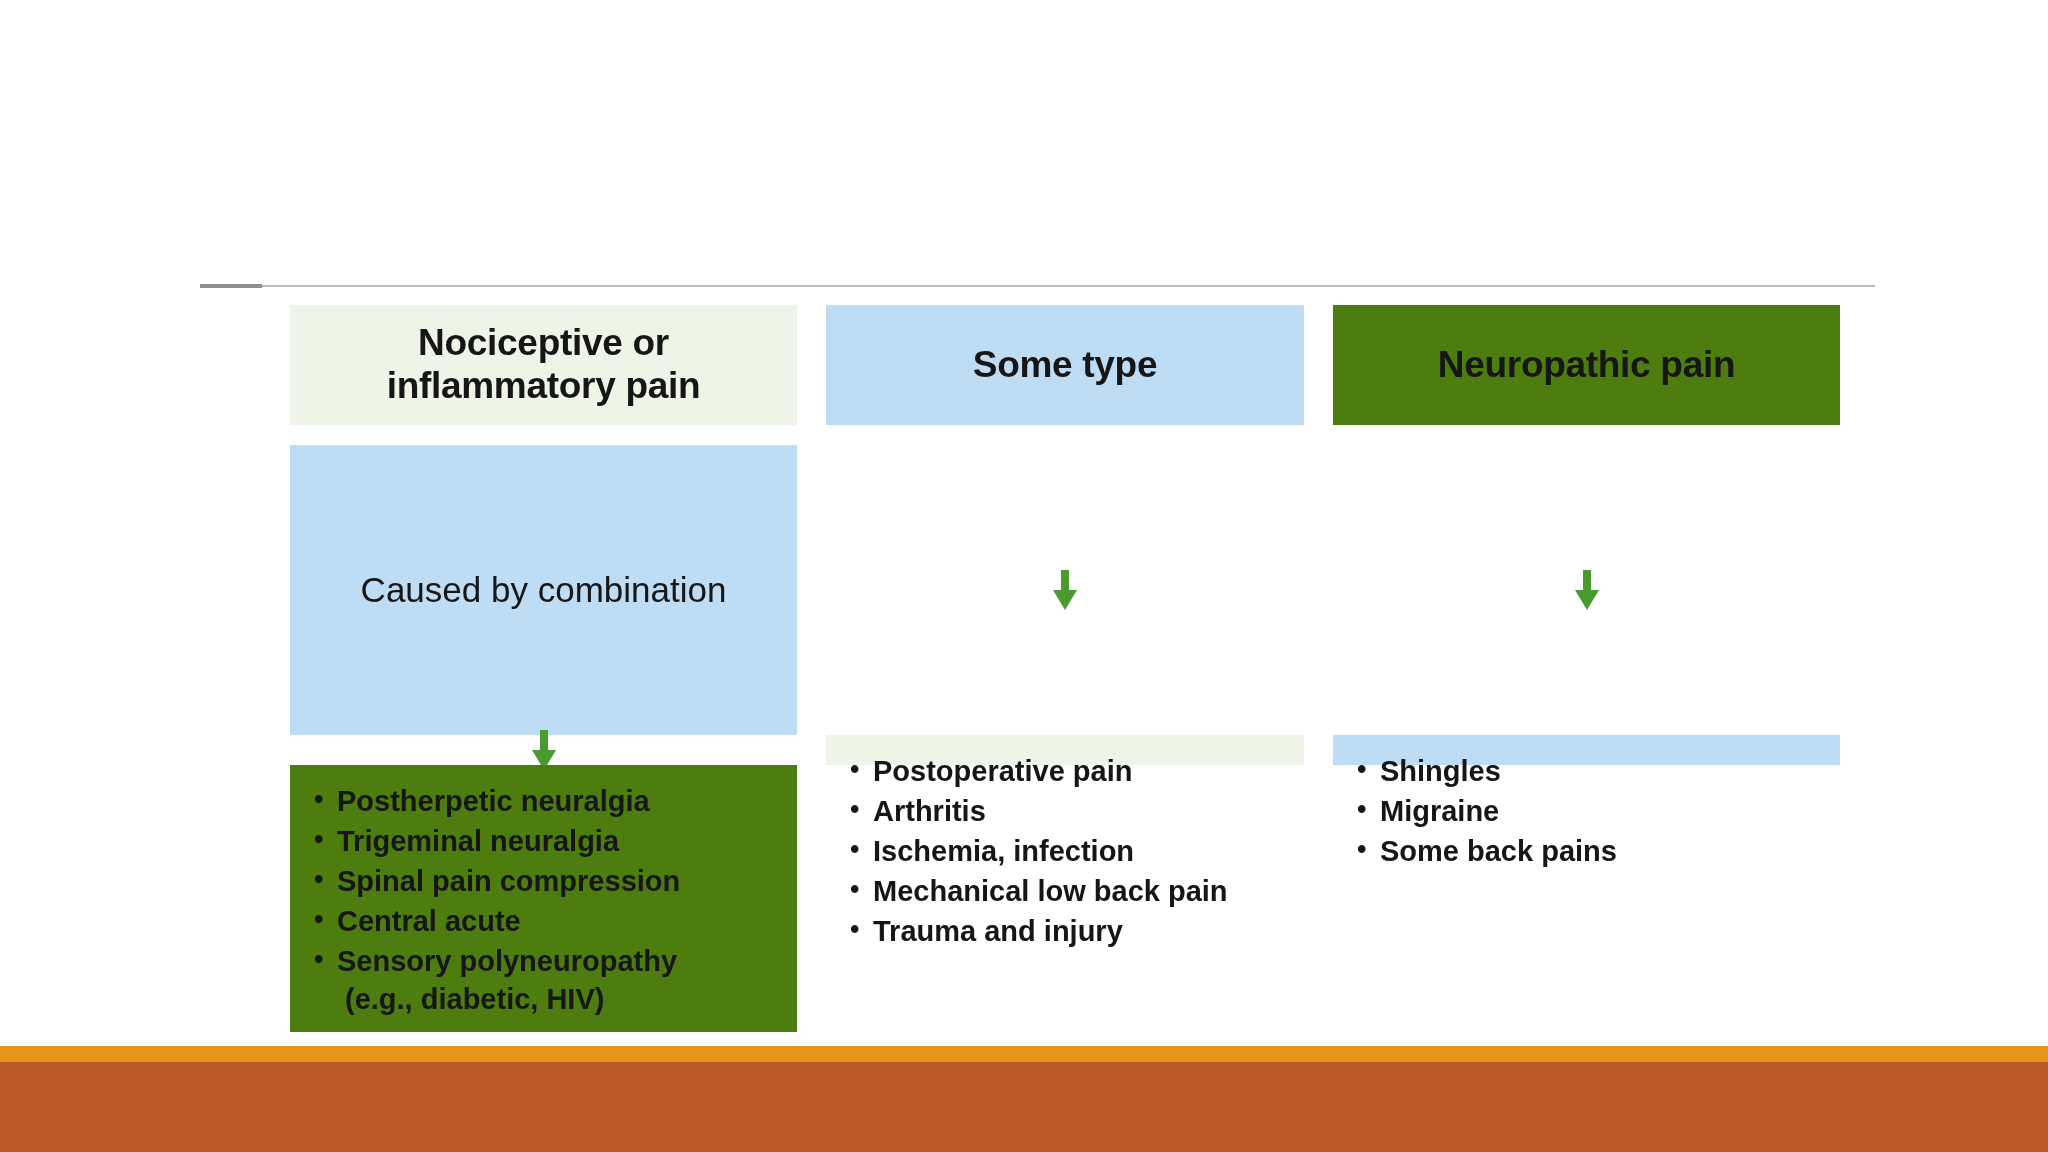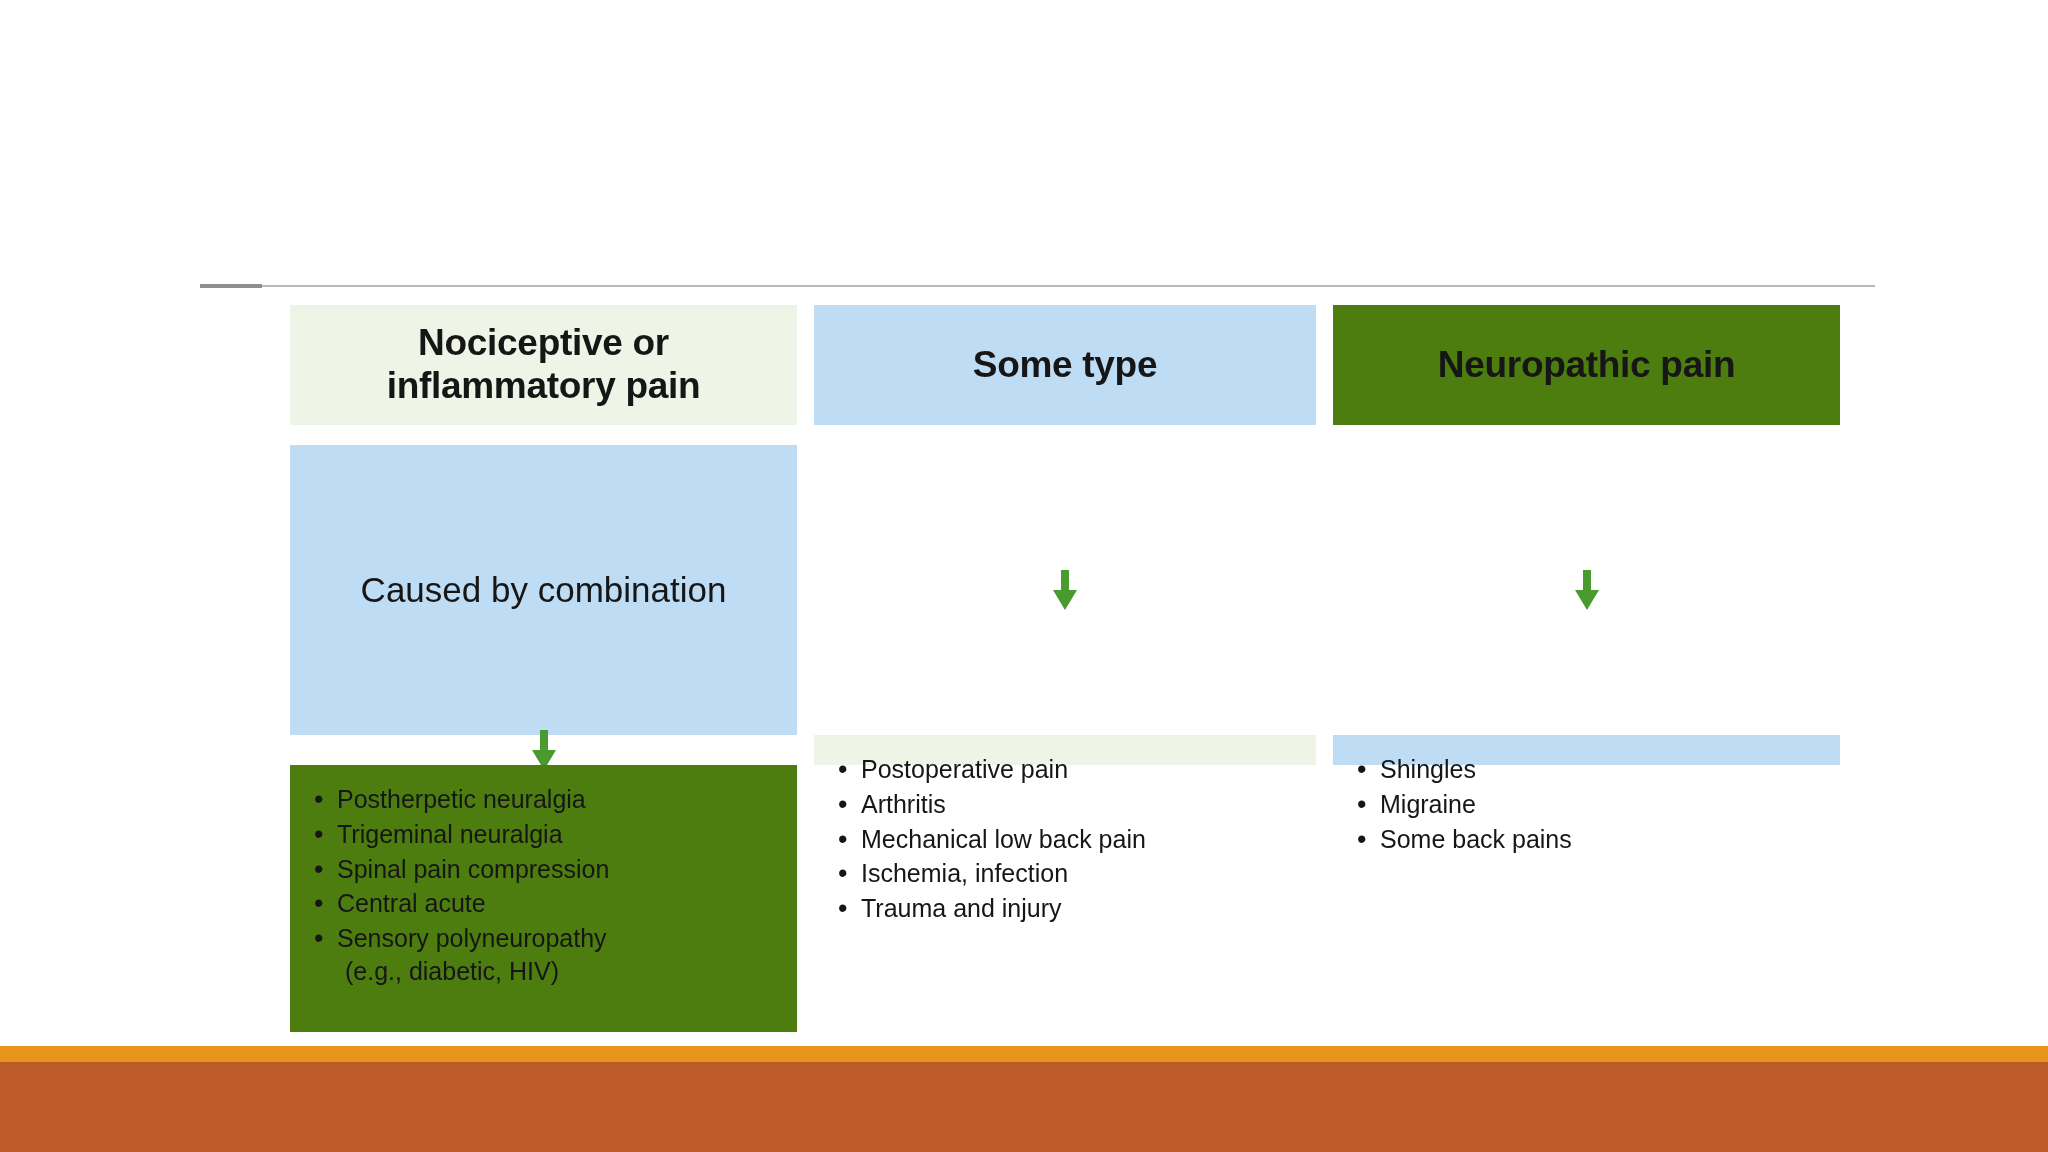--- a/index.html
+++ b/index.html
@@ -37,21 +37,21 @@
 
   
   #diagram {
     position: absolute;
     left: 290px;
     top: 305px;
     width: 1550px;
     height: 720px;
     display: grid;
     grid-template-columns: 507px 1fr 507px;
-    column-gap: 17px;
+    column-gap: 29px;
     grid-template-rows: 120px 20px 290px 30px 267px;
   }
   .col-header {
     display: flex;
     align-items: center;
     justify-content: center;
     text-align: center;
     font-weight: bold;
     font-size: 37px;
     line-height: 1.16;
@@ -70,24 +70,25 @@
     box-sizing: border-box;
   }
   .col-desc span { display: block; }
   .arrow-cell {
     display: flex;
     align-items: center;
     justify-content: center;
     background: transparent;
   }
   .col-list {
-    font-size: 25px;
+    font-size: 29px;
     line-height: 1.31;
     padding: 18px 18px 10px 22px;
     box-sizing: border-box;
+    font-weight: bold;
   }
   .col-list ul {
     margin: 0;
     padding: 0;
     list-style: none;
   }
   .col-list li {
     position: relative;
     padding-left: 25px;
     margin: 0 0 2px 0;
@@ -169,22 +170,22 @@
   <div class="arrow-cell">
     <svg class="arrow-icon" width="28" height="44" viewBox="0 0 28 44">
       <polygon points="10,2 18,2 18,22 26,22 14,42 2,22 10,22" fill="#4a9b2f"></polygon>
     </svg>
   </div>
 
   <div class="col-list c-green">
     <ul>
       <li><span>Postoperative pain</span></li>
       <li><span>Arthritis</span></li>
+      <li><span>Ischemia, infection</span></li>
       <li><span>Mechanical low back pain</span></li>
-      <li><span>Ischemia, infection</span></li>
       <li><span>Trauma and injury</span></li>
     </ul>
   </div>
 
   <div class="col-list c-blue">
     <ul>
       <li><span>Shingles</span></li>
       <li><span>Migraine</span></li>
       <li><span>Some back pains</span></li>
     </ul>

